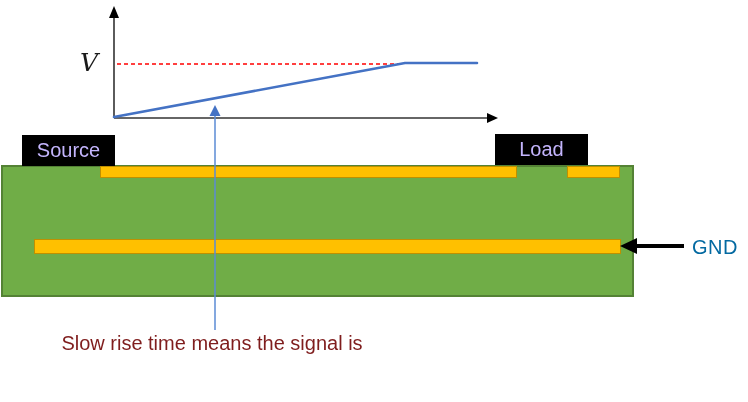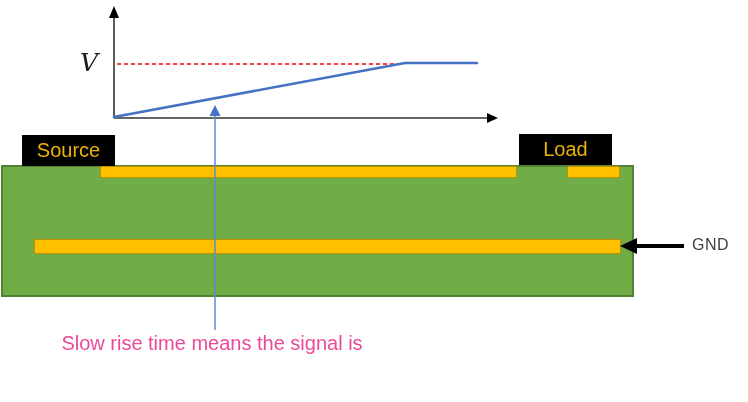--- a/index.html
+++ b/index.html
@@ -26,53 +26,53 @@
     background: #FFC000;
     border: 1px solid #BF9000;
   }
   #trace-top        { left: 100px; top: 166px; width: 415px; height: 10px; }
   #trace-top-pad    { left: 567px; top: 166px; width: 51px;  height: 10px; }
   #trace-gnd        { left: 34px;  top: 239px; width: 585px; height: 13px; }
 
   
   .component {
     background: #000000;
-    color: #eab308;
+    color: #c4b5fd;
     display: flex;
     align-items: center;
     justify-content: center;
     font-size: 20px;
   }
   #source-box { left: 22px;  top: 135px; width: 93px; height: 31px; }
-  #load-box   { left: 495px; top: 134px; width: 93px; height: 31px; margin-left: 24px; }
+  #load-box   { left: 495px; top: 134px; width: 93px; height: 31px; }
 
   
   #v-label {
     left: 80px; top: 48px;
     font-family: "DejaVu Serif", serif;
     font-style: italic;
     font-size: 25px;
     color: #1a1a1a;
   }
 
   #gnd-label {
     left: 692px; top: 236px;
-    font-size: 16px;
-    color: #404040;
+    font-size: 20px;
+    color: #0369a1;
     letter-spacing: 0.5px;
   }
 
   
   #caption {
     left: 28px; top: 331px;
     width: 368px;
     text-align: center;
     font-size: 20px;
     line-height: 25px;
-    color: #ec4899;
+    color: #7f1d1d;
   }
 
   
   #overlay {
     left: 0; top: 0;
     width: 748px; height: 402px;
     pointer-events: none;
   }
 </style>
 </head>

